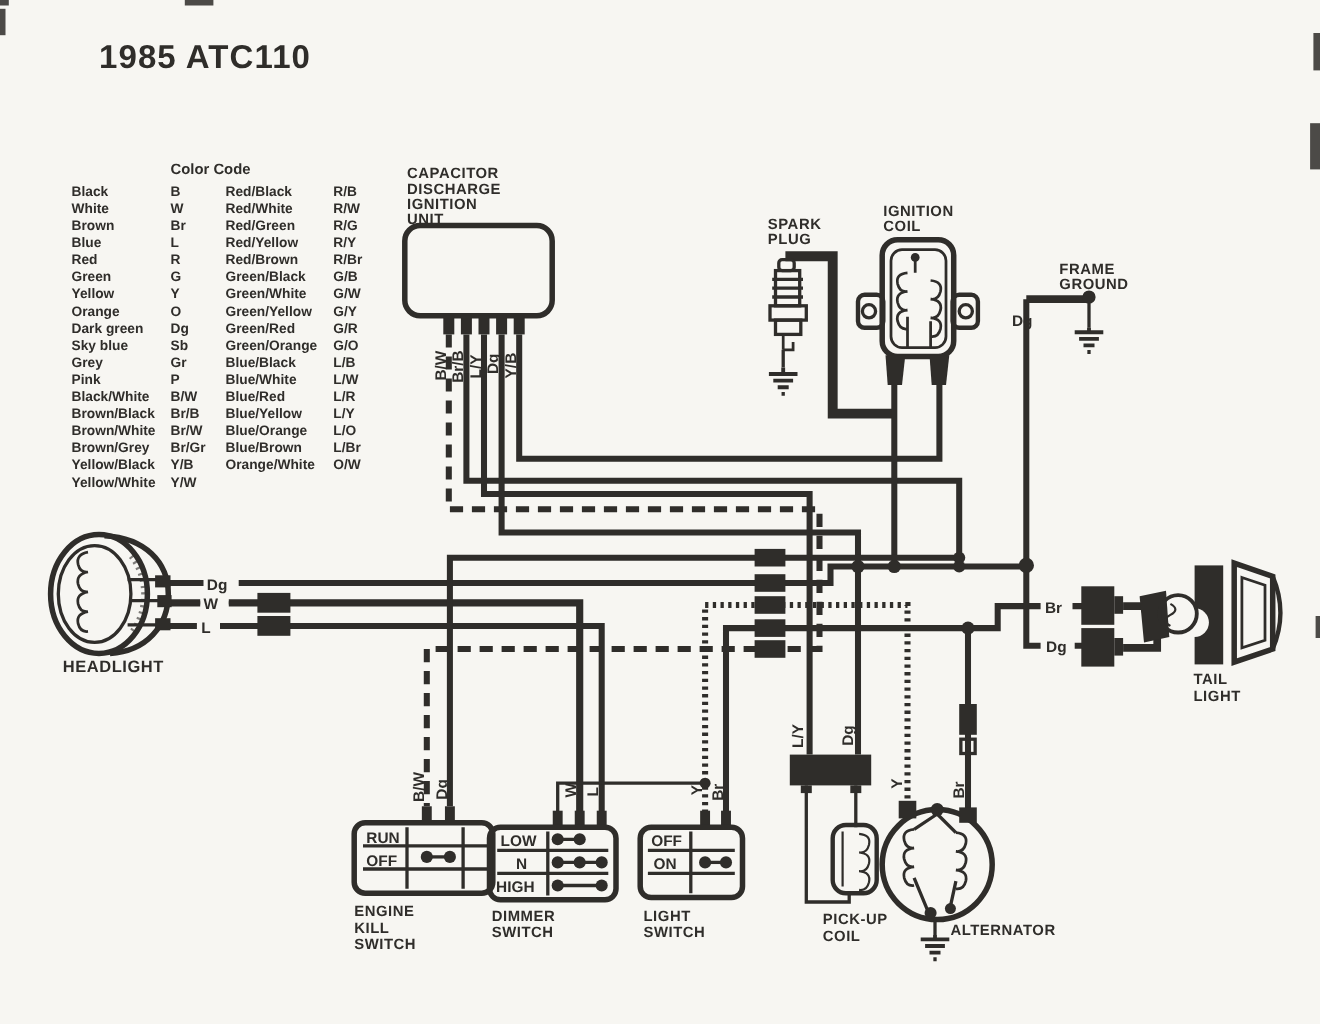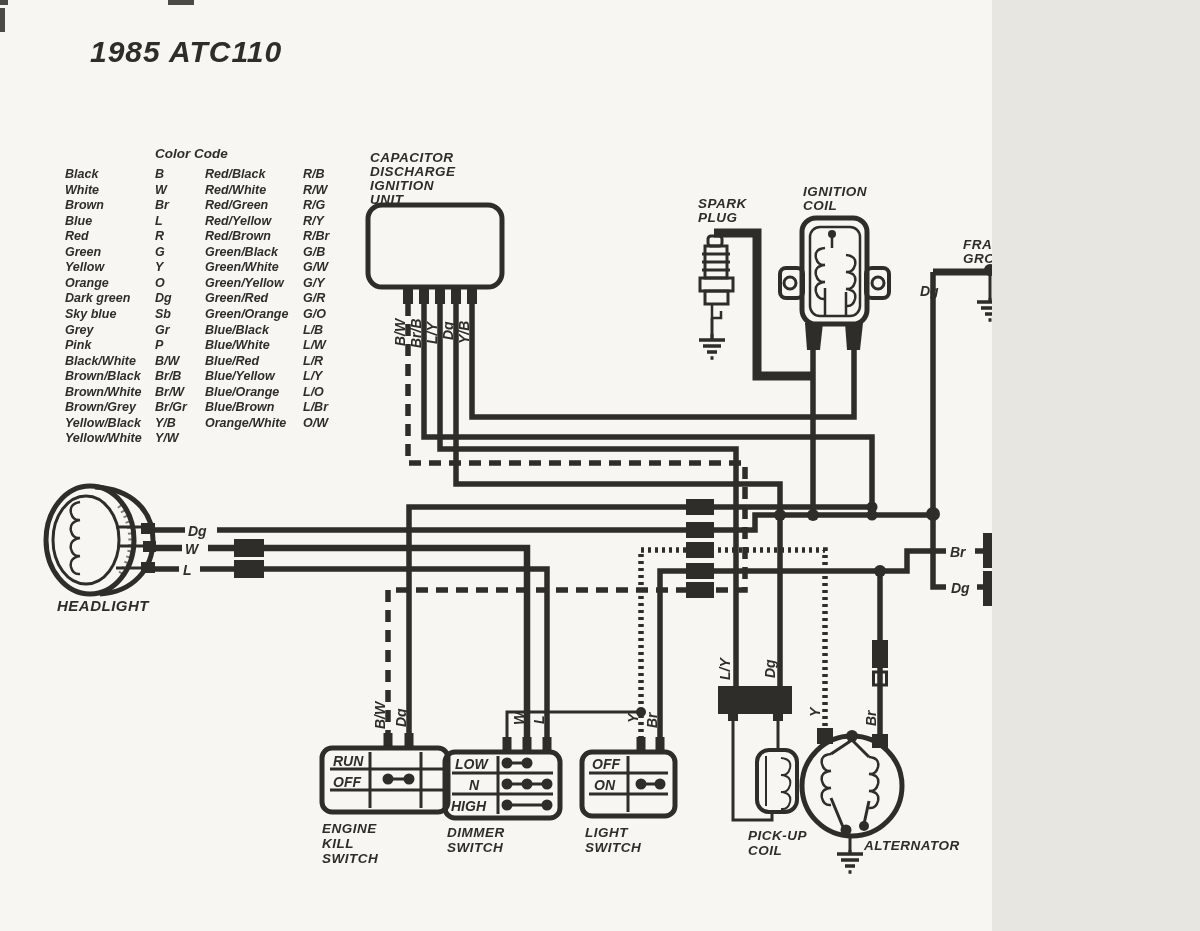--- a/index.html
+++ b/index.html
@@ -1,17 +1,17 @@
 <!DOCTYPE html>
 <html><head>
 <meta charset="utf-8">
 <style>
   html,body{margin:0;padding:0;background:#e8e6e1;}
-  #page{position:relative;width:992px;height:931px;background:#f7f6f2;overflow:hidden;
-        font-family:"Liberation Sans",sans-serif;font-style:italic;}
+  #page{position:relative;width:1200px;height:931px;background:#f7f6f2;overflow:hidden;
+        font-family:"Liberation Sans",sans-serif;}
   svg{display:block;}
   text{font-family:"Liberation Sans",sans-serif;font-weight:700;fill:#2f2d2a;}
   .title{font-size:30px;letter-spacing:1px;}
   .hdr{font-size:13.5px;}
   .tbl{font-size:12.5px;}
   .comp{font-size:13.5px;letter-spacing:.5px;}
   .wl{font-size:14px;}
   .sw{font-size:14px;}
   .wire{stroke:#2f2d2a;stroke-width:5.5;fill:none;}
   .wire-thick{stroke:#2f2d2a;stroke-width:9;fill:none;}

